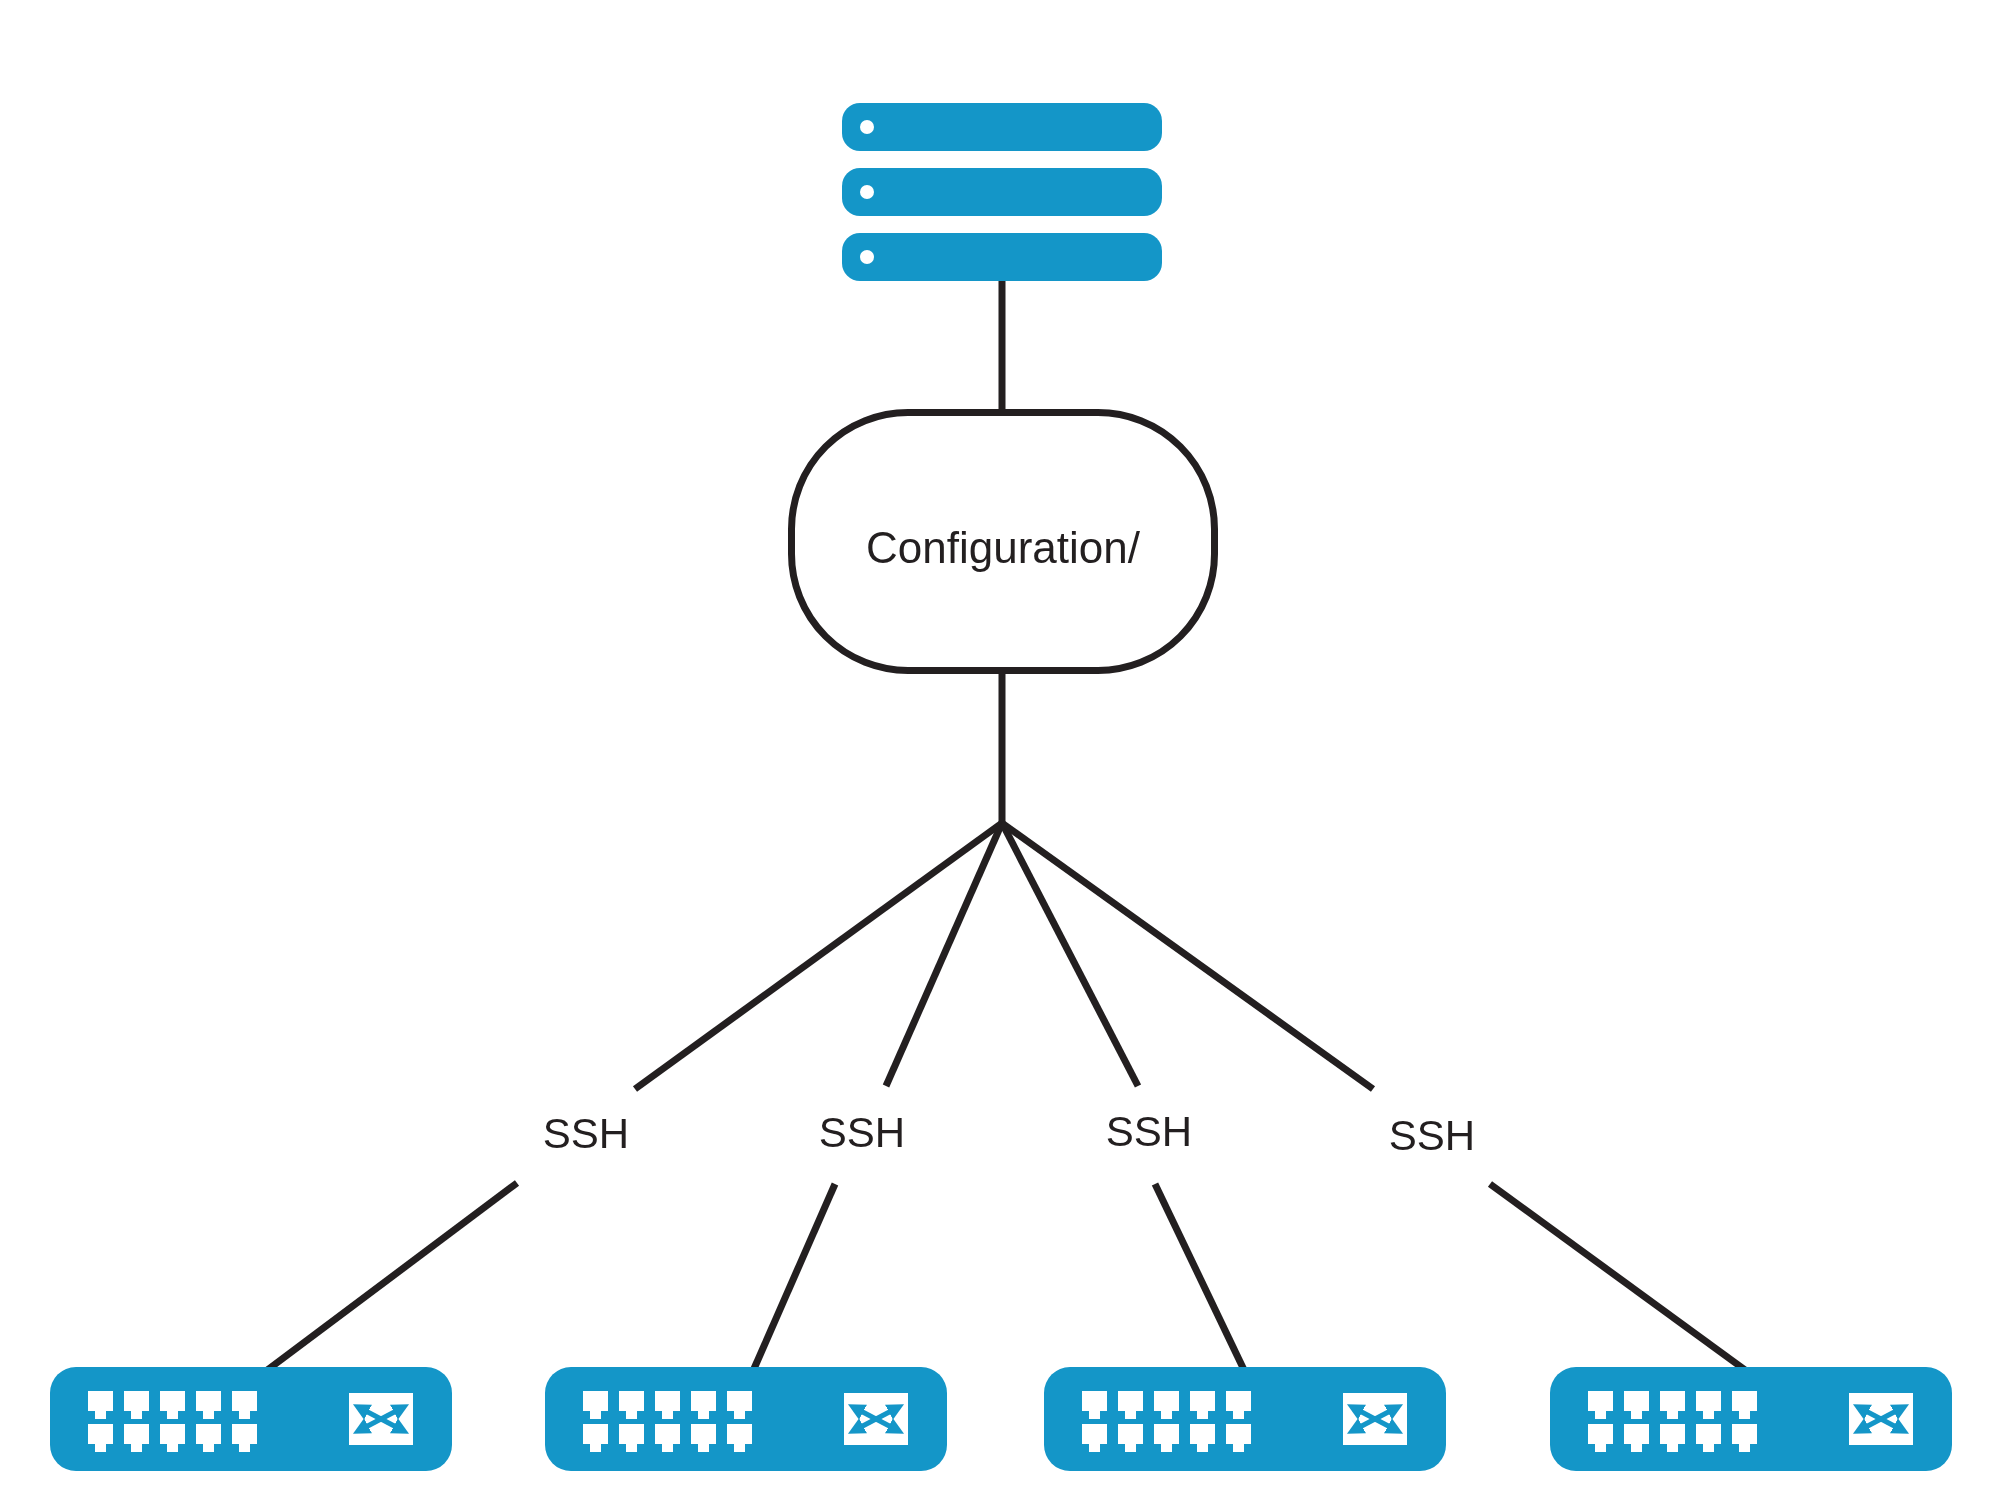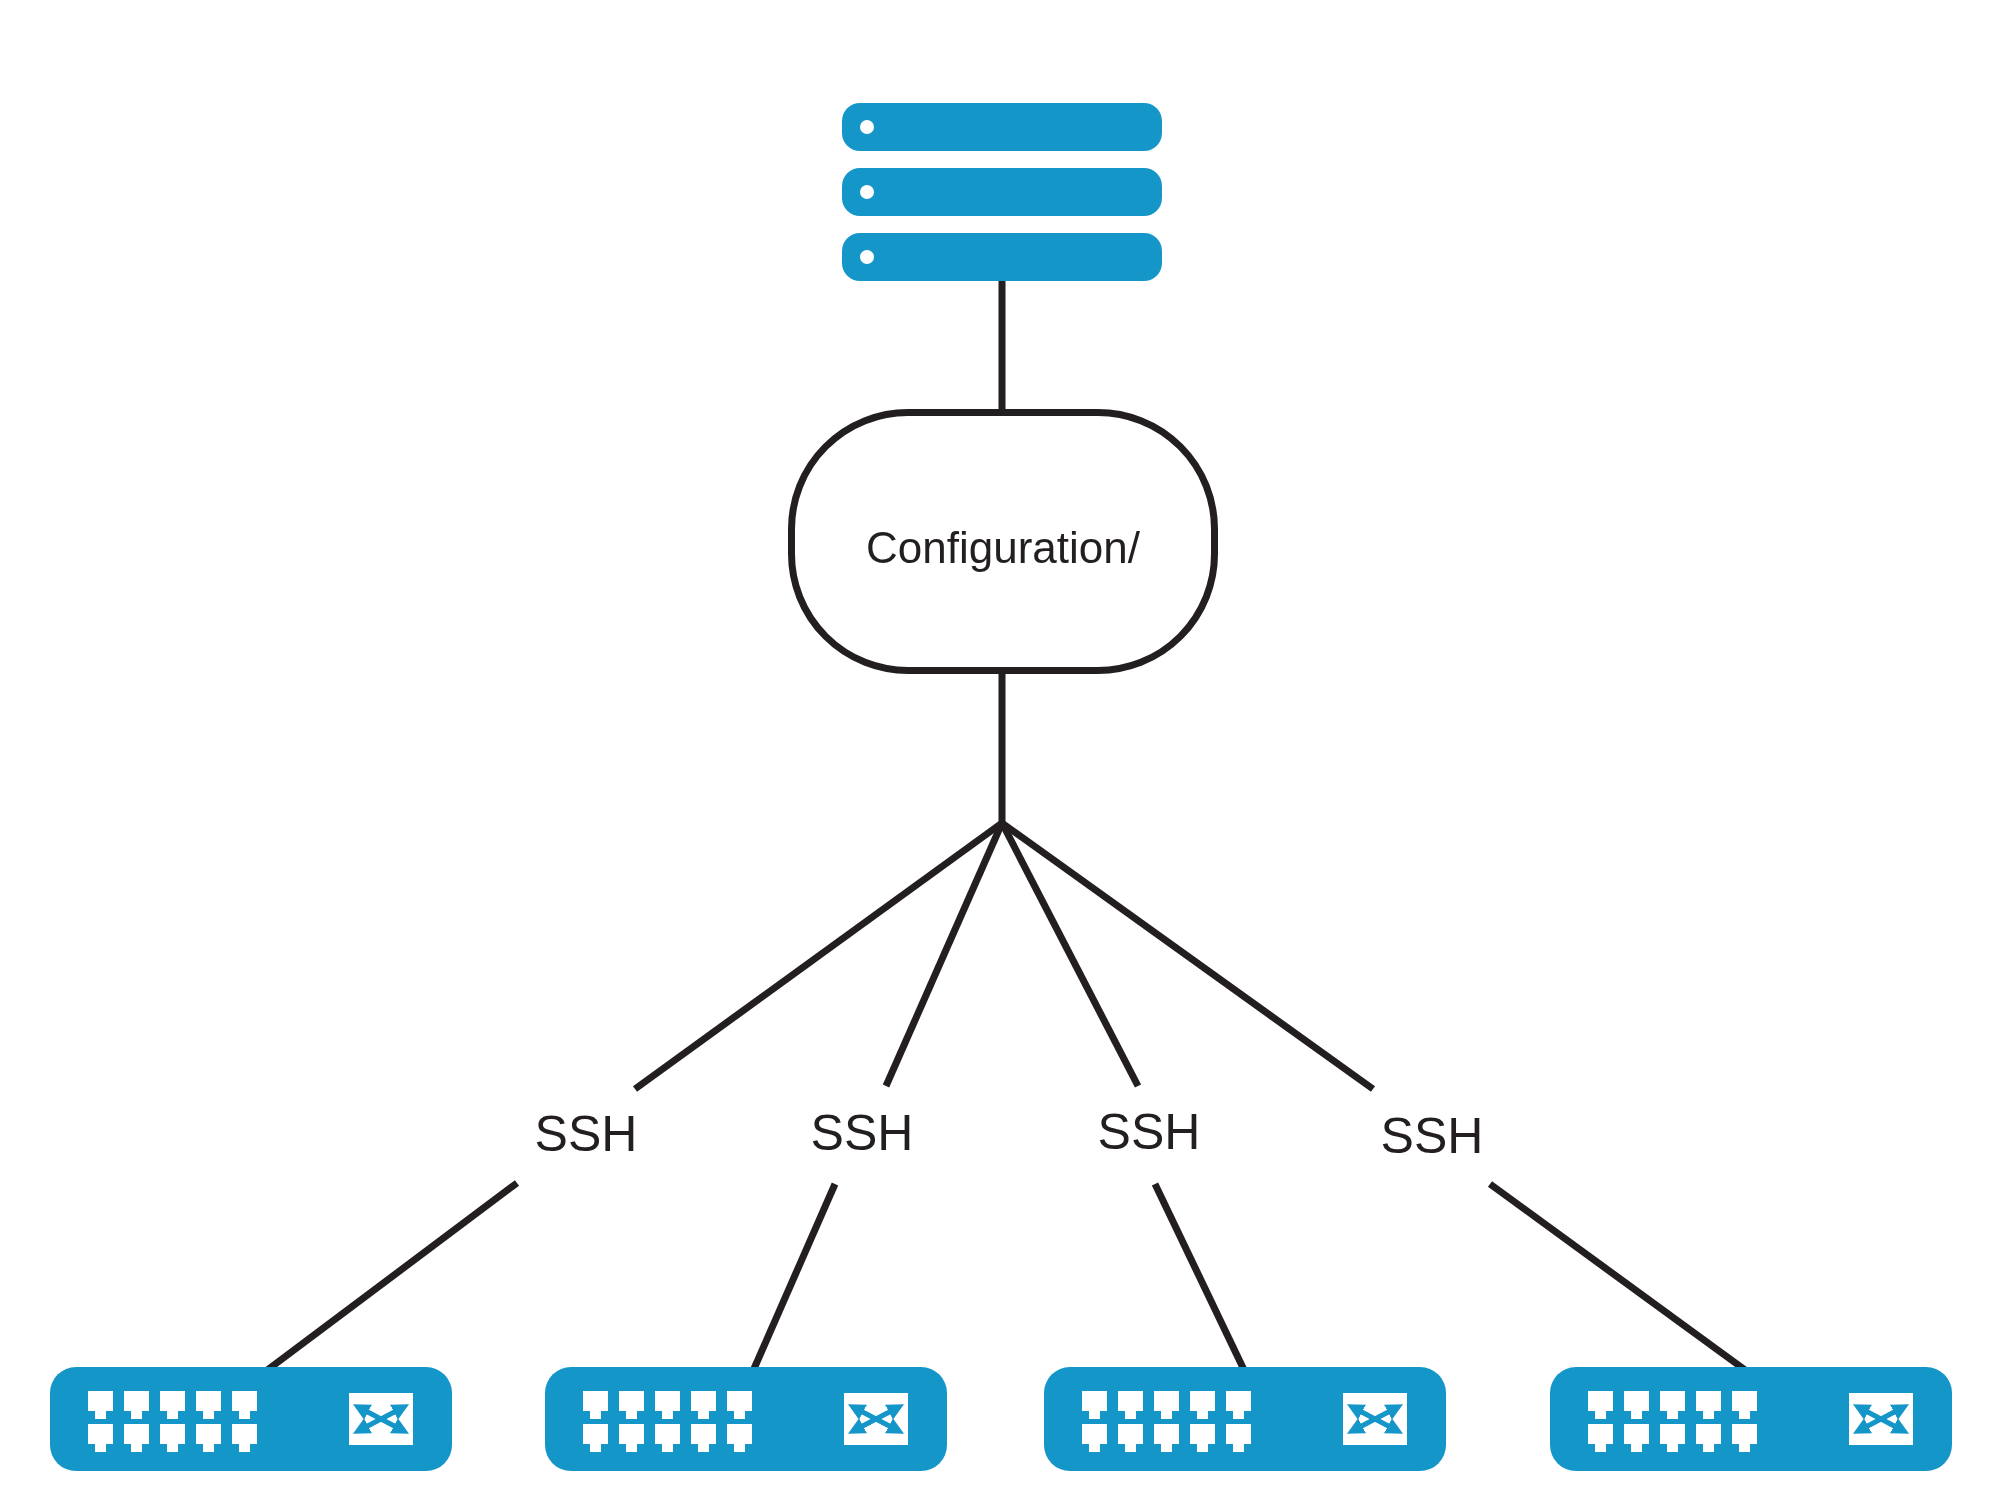--- a/index.html
+++ b/index.html
@@ -28,21 +28,21 @@
     position:absolute;left:788px;top:368px;width:430px;height:265px;
     box-sizing:border-box;border:7px solid var(--ink);border-radius:120px;
     background:#fff;display:flex;flex-direction:column;align-items:center;justify-content:center;
     padding-top:12px;
     font-size:44px;line-height:50px;color:var(--ink);text-align:center;
   }
 
   
   .ssh{
     position:absolute;transform:translate(-50%,-50%);
-    font-size:50px;color:var(--ink);white-space:nowrap;
+    font-size:42px;color:var(--ink);white-space:nowrap;
   }
 
   
   .switch{
     position:absolute;top:1326px;width:402px;height:104px;
     background:var(--blue);border-radius:26px;
   }
   .ports{
     position:absolute;left:38px;top:24px;
     display:grid;grid-template-columns:repeat(5,25px);gap:5px 11px;

